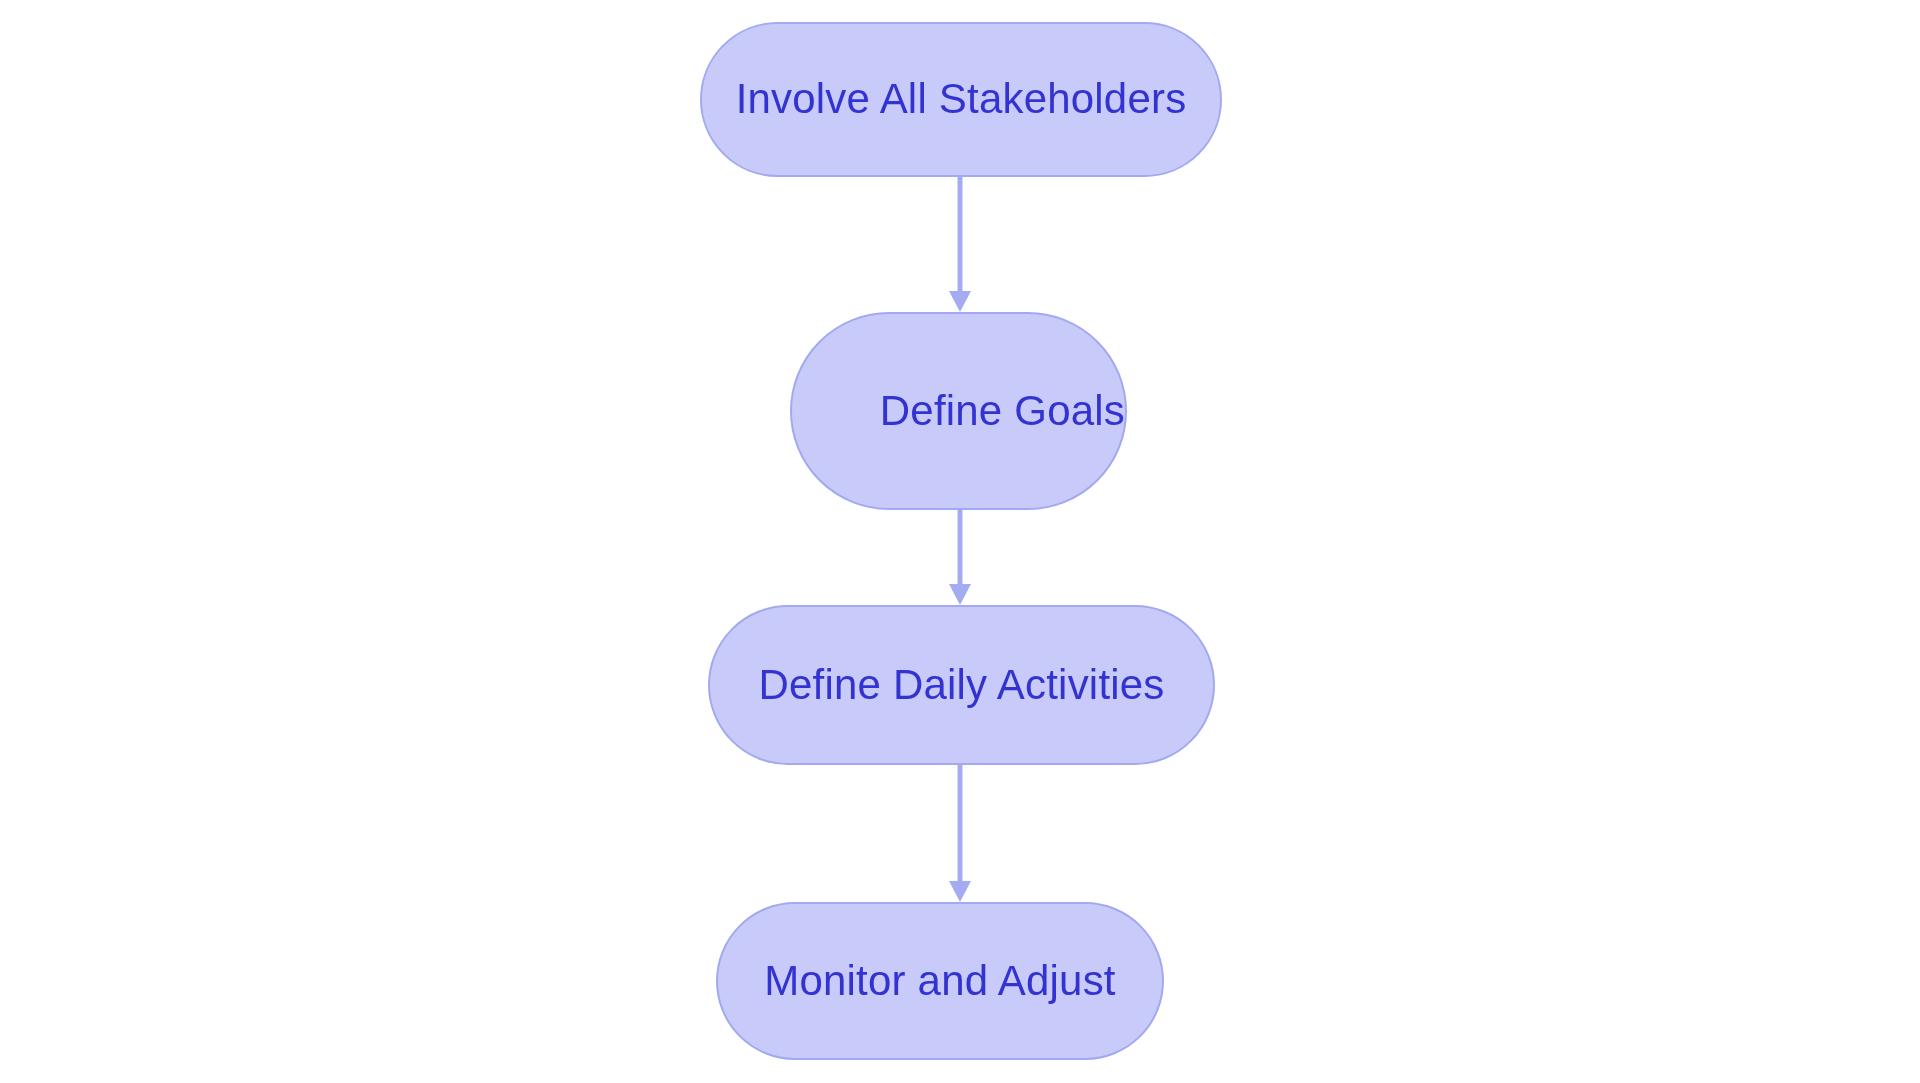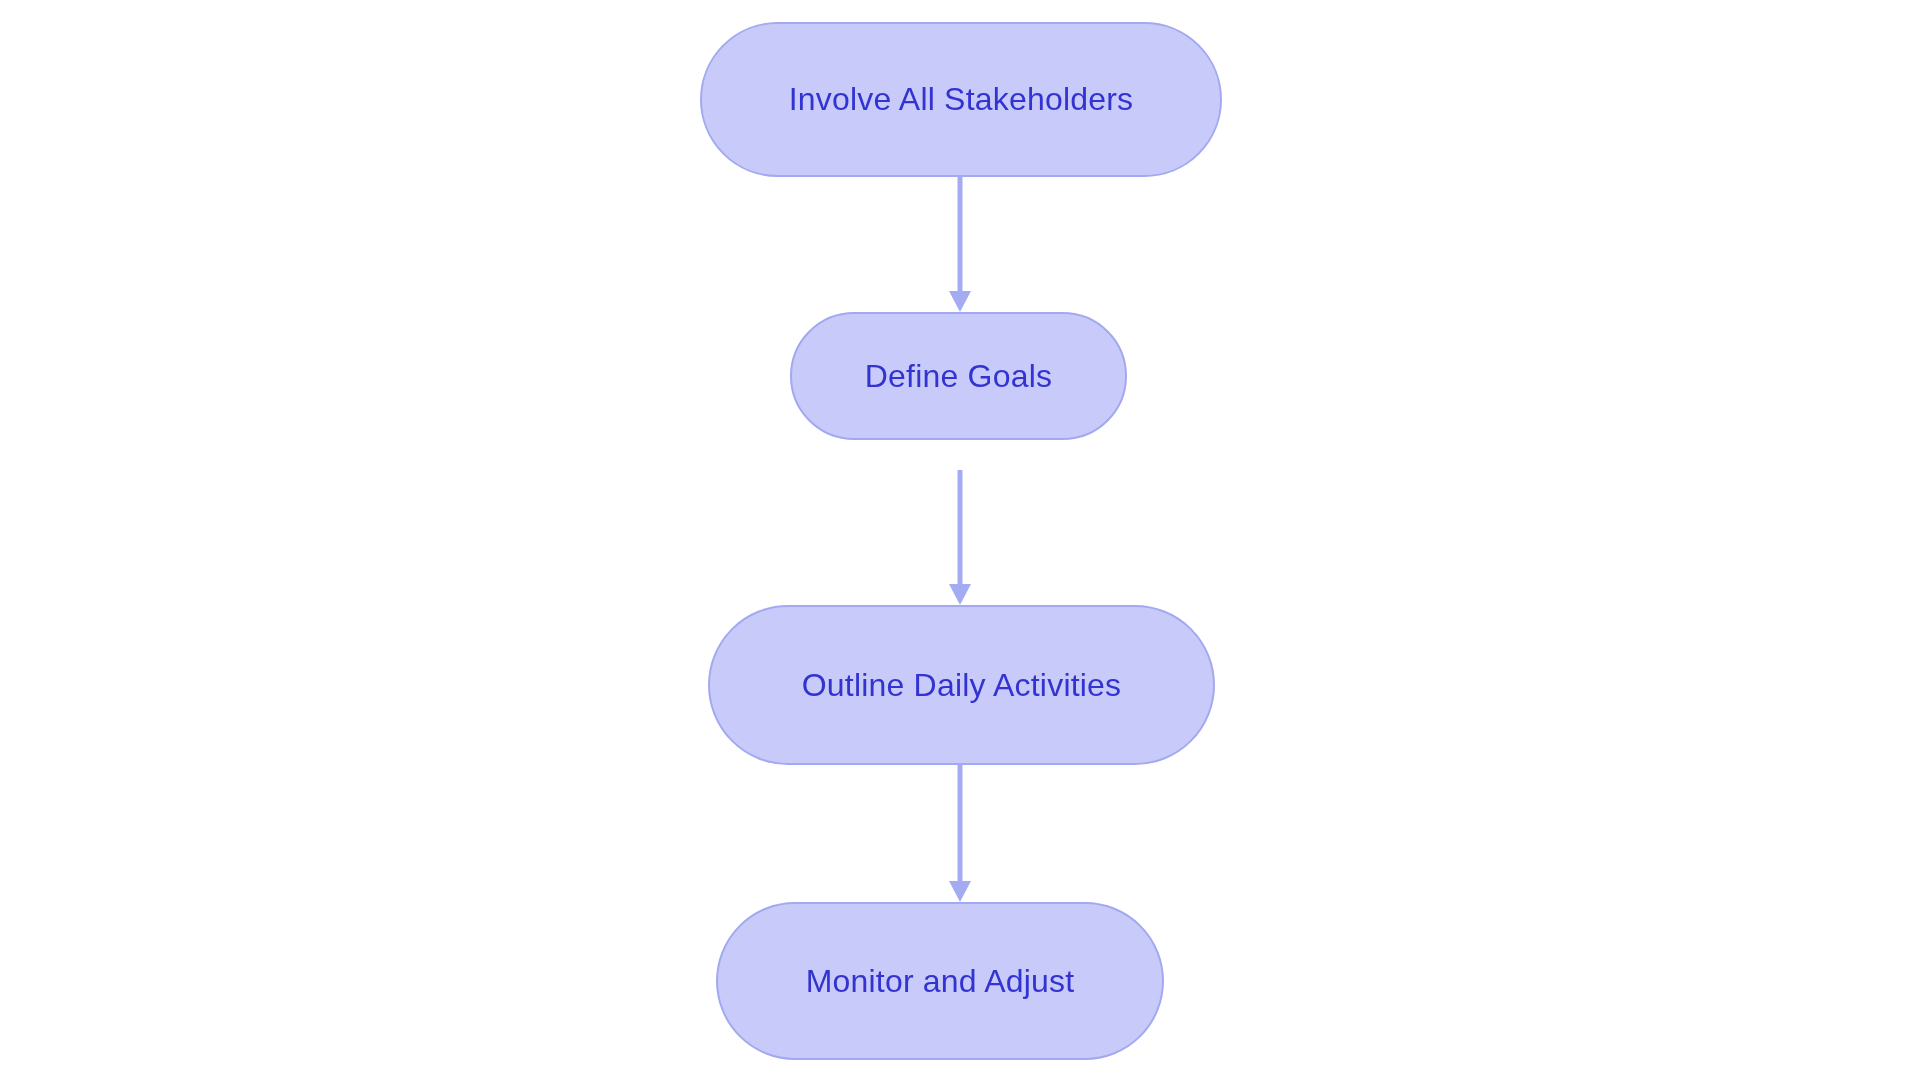--- a/index.html
+++ b/index.html
@@ -22,21 +22,21 @@
     position: absolute;
     box-sizing: border-box;
     background: #c8cbf9;
     border: 2px solid #a3a9f0;
     border-radius: 999px;
     display: flex;
     align-items: center;
     justify-content: center;
     text-align: center;
     color: #3333d1;
-    font-size: 32px;
+    font-size: 42px;
     font-weight: 400;
     line-height: 1.15;
     letter-spacing: 0.2px;
     white-space: nowrap;
     font-family: "Liberation Sans", "DejaVu Sans", sans-serif;
   }
   .node-label {
     display: block;
     color: #3333d1;
   }
@@ -76,25 +76,25 @@
     <g>
       <line class="edge-line" x1="960" y1="765" x2="960" y2="882"></line>
       <polygon class="edge-head" points="949,881 971,881 960,902"></polygon>
     </g>
   </svg>
 
   <div class="flow-node" id="node-1" style="left: 700px; top: 22px; width: 522px; height: 155px;">
     <span class="node-label">Involve All Stakeholders</span>
   </div>
 
-  <div class="flow-node" id="node-2" style="left: 790px; top: 312px; width: 337px; height: 128px;">
+  <div class="flow-node" id="node-2" style="left: 790px; top: 312px; width: 337px; height: 198px; justify-content: flex-end;">
     <span class="node-label">Define Goals</span>
   </div>
 
   <div class="flow-node" id="node-3" style="left: 708px; top: 605px; width: 507px; height: 160px;">
-    <span class="node-label">Outline Daily Activities</span>
+    <span class="node-label">Define Daily Activities</span>
   </div>
 
   <div class="flow-node" id="node-4" style="left: 716px; top: 902px; width: 448px; height: 158px;">
     <span class="node-label">Monitor and Adjust</span>
   </div>
 
 </div>
 
 </body></html>

